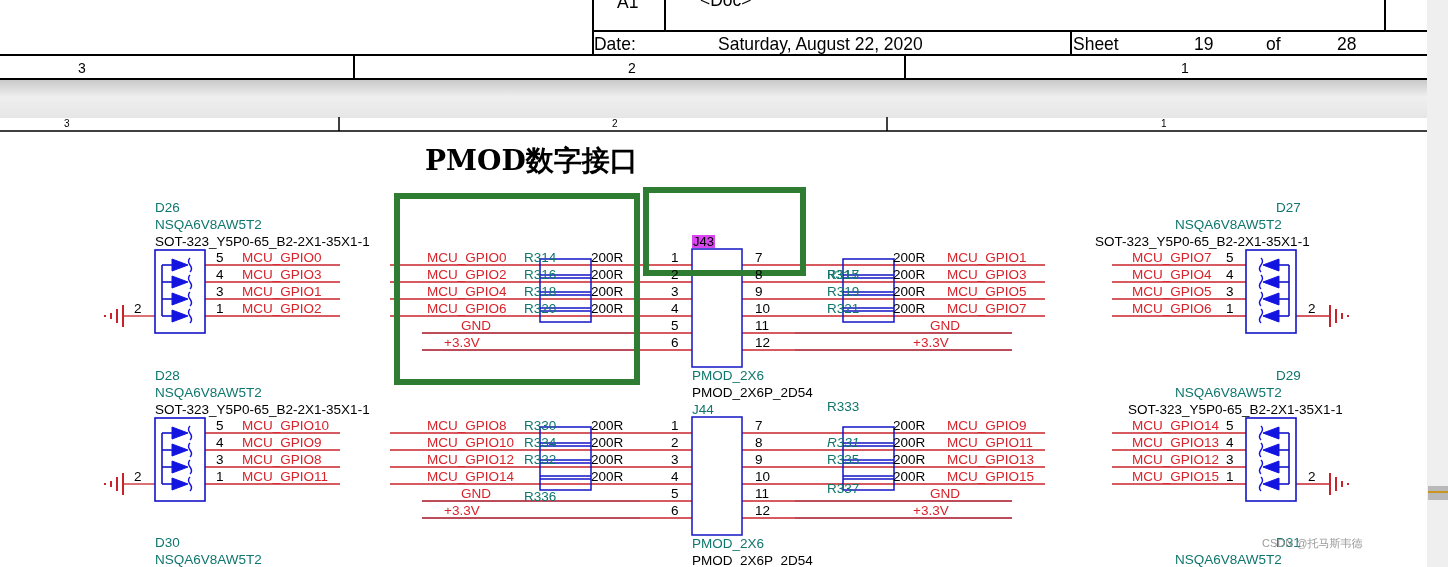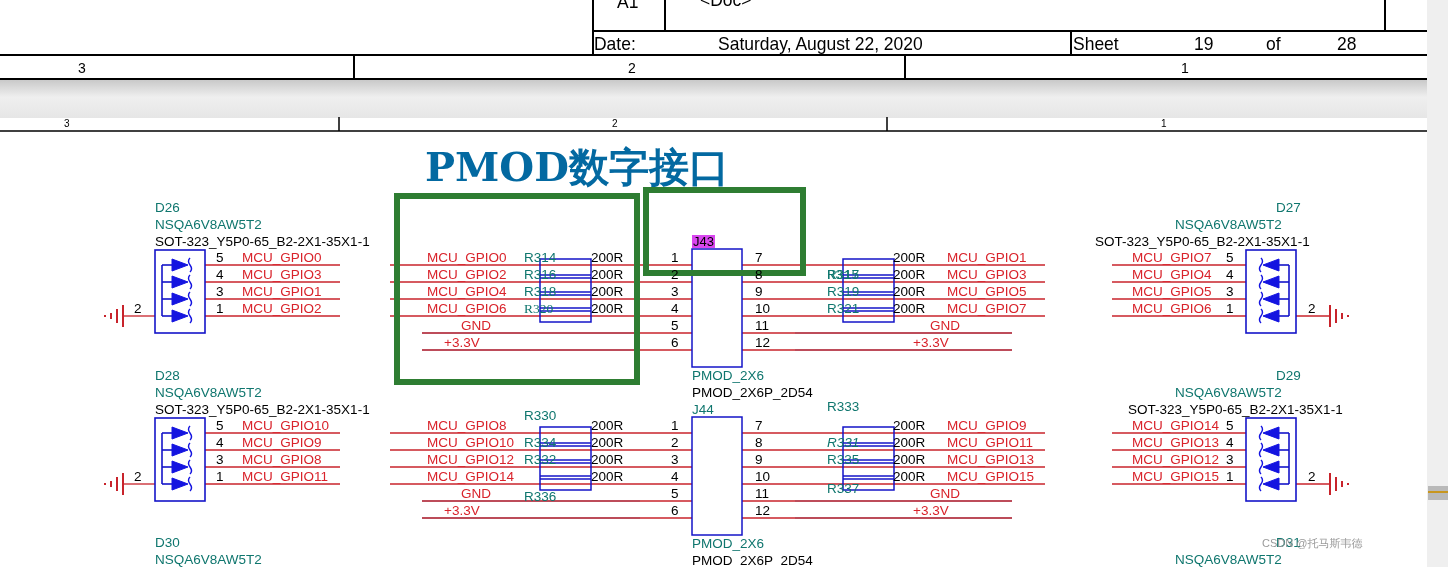--- a/index.html
+++ b/index.html
@@ -10,21 +10,21 @@
     .zone { font-size: 14px; color: #000; }
     .zone-sm { font-size: 10px; color: #000; }
     .red { color: #d9232b; }
     .blue { color: #0f766e; }
     .blk { color: #000; }
     .f13 { font-size: 13.5px; }
     .f12 { font-size: 13px; }
     svg { position: absolute; left: 0; top: 0; }
     .gray-band { position: absolute; left: 0; top: 80px; width: 1427px; height: 38px; background: linear-gradient(#c9c9c9, #efefef 45%, #e6e6e6); }
     .scroll-right { position: absolute; left: 1427px; top: 0; width: 21px; height: 567px; background: #efefef; }
-    .title { position: absolute; left: 425px; top: 147px; font-size: 40px; color: #0369a1; font-family: "DejaVu Serif", serif; font-weight: bold; white-space: nowrap; line-height: 1; }
+    .title { position: absolute; left: 425px; top: 147px; font-size: 28px; color: #000000; font-family: "DejaVu Serif", serif; font-weight: bold; white-space: nowrap; line-height: 1; }
     .watermark { position: absolute; left: 1262px; top: 538px; font-size: 11px; color: #9a9a9a; white-space: nowrap; line-height: 1; }
     .j-hl { background: #d946ef; }
   </style>
 </head>
 <body>
 
 <div class="gray-band"></div>
 <div class="scroll-right"></div>
 <div class="abs" style="left:1428px;top:486px;width:20px;height:14px;background:#b9b9b9;"></div>
 <div class="abs" style="left:1428px;top:491px;width:20px;height:2px;background:#c8961e;"></div>
@@ -328,21 +328,21 @@
 <div class="txt blk f13" style="left:671px;top:251px;">1</div>
 <div class="txt red f13" style="left:427px;top:268px;">MCU_GPIO2</div>
 <div class="txt blue f13" style="left:524px;top:268px;">R316</div>
 <div class="txt blk f13" style="left:591px;top:268px;">200R</div>
 <div class="txt blk f13" style="left:671px;top:268px;">2</div>
 <div class="txt red f13" style="left:427px;top:285px;">MCU_GPIO4</div>
 <div class="txt blue f13" style="left:524px;top:285px;">R318</div>
 <div class="txt blk f13" style="left:591px;top:285px;">200R</div>
 <div class="txt blk f13" style="left:671px;top:285px;">3</div>
 <div class="txt red f13" style="left:427px;top:302px;">MCU_GPIO6</div>
-<div class="txt blue f13" style="left:524px;top:302px;font-family:Liberation Serif, serif;">R320</div>
+<div class="txt blue f13" style="left:524px;top:302px;">R320</div>
 <div class="txt blk f13" style="left:591px;top:302px;">200R</div>
 <div class="txt blk f13" style="left:671px;top:302px;">4</div>
 <div class="txt red f13" style="left:461px;top:319px;">GND</div>
 <div class="txt blk f13" style="left:671px;top:319px;">5</div>
 <div class="txt red f13" style="left:444px;top:336px;">+3.3V</div>
 <div class="txt blk f13" style="left:671px;top:336px;">6</div>
 
 <div class="txt blk f13" style="left:755px;top:251px;">7</div>
 <div class="txt blue f13" style="left:827px;top:269px;font-family:Liberation Mono, monospace;">R315</div>
 <div class="txt blk f13" style="left:893px;top:251px;">200R</div>
@@ -362,21 +362,21 @@
 <div class="txt blk f13" style="left:755px;top:319px;">11</div>
 <div class="txt red f13" style="left:930px;top:319px;">GND</div>
 <div class="txt blk f13" style="left:755px;top:336px;">12</div>
 <div class="txt red f13" style="left:913px;top:336px;">+3.3V</div>
 
 <div class="txt blue f13" style="left:692px;top:403px;">J44</div>
 <div class="txt blue f13" style="left:692px;top:537px;">PMOD_2X6</div>
 <div class="txt blk f13" style="left:692px;top:554px;">PMOD_2X6P_2D54</div>
 
 <div class="txt red f13" style="left:427px;top:419px;">MCU_GPIO8</div>
-<div class="txt blue f13" style="left:524px;top:409px;">R330</div>
+<div class="txt blue f13" style="left:524px;top:419px;">R330</div>
 <div class="txt blk f13" style="left:591px;top:419px;">200R</div>
 <div class="txt blk f13" style="left:671px;top:419px;">1</div>
 <div class="txt red f13" style="left:427px;top:436px;">MCU_GPIO10</div>
 <div class="txt blue f13" style="left:524px;top:436px;">R334</div>
 <div class="txt blk f13" style="left:591px;top:436px;">200R</div>
 <div class="txt blk f13" style="left:671px;top:436px;">2</div>
 <div class="txt red f13" style="left:427px;top:453px;">MCU_GPIO12</div>
 <div class="txt blue f13" style="left:524px;top:453px;">R332</div>
 <div class="txt blk f13" style="left:591px;top:453px;">200R</div>
 <div class="txt blk f13" style="left:671px;top:453px;">3</div>

